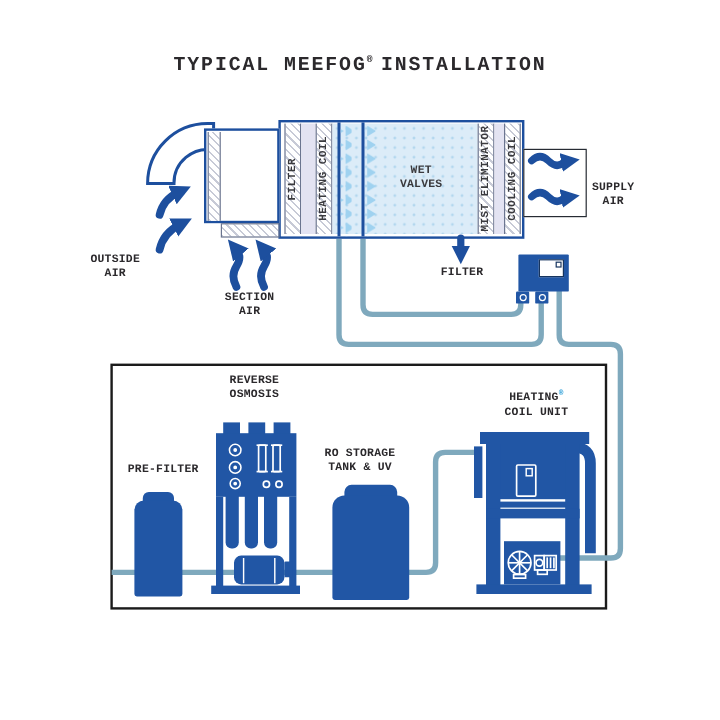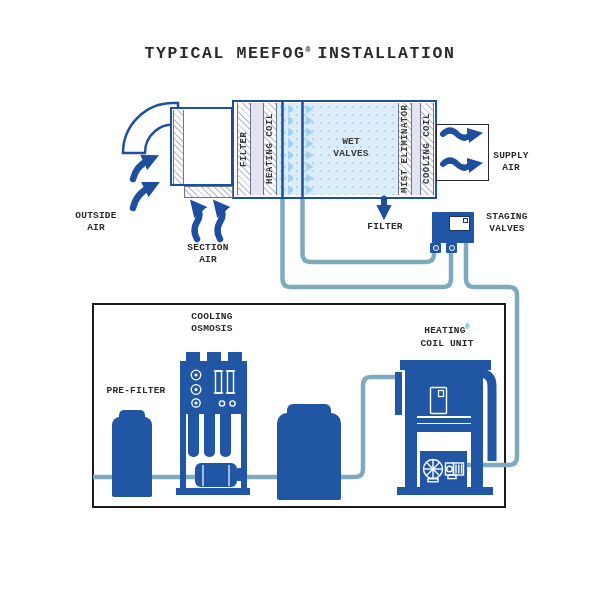--- a/index.html
+++ b/index.html
@@ -95,24 +95,24 @@
 
   <div class="abs shape blue" style="left:432px;top:212px;width:42px;height:31px;border-radius:1px;"></div>
   <div class="abs shape display" style="left:449px;top:216px;width:21px;height:15px;"></div>
   <div class="abs shape displaysq" style="left:462.5px;top:217.5px;width:5px;height:5px;"></div>
   <div class="abs shape port" style="left:430px;top:243px;width:11px;height:9.5px;">
       <i></i>
     </div>
   <div class="abs shape port" style="left:446px;top:243px;width:11px;height:9.5px;">
       <i></i>
     </div>
-  <div class="lbl" style="left:476px;top:211px;width:62px;">STAGING VALVES</div>
-
-  <div class="lbl" style="left:180px;top:311px;width:64px;">COOLING OSMOSIS</div>
+
+  <div class="lbl" style="left:180px;top:311px;width:64px;">REVERSE OSMOSIS</div>
   <div class="lbl" style="left:102px;top:385px;width:68px;white-space:nowrap;">PRE-FILTER</div>
+  <div class="lbl" style="left:263px;top:372px;width:74px;">RO STORAGE TANK &amp; UV</div>
   <div class="lbl" style="left:414px;top:324px;width:66px;">
     <span style="display:block;"><span>HEATING</span><span class="reg2">®</span></span>
     <span style="display:block;">COIL UNIT</span>
   </div>
 
   <div class="abs shape blue" style="left:119px;top:410px;width:26px;height:10px;border-radius:5px 5px 0 0;"></div>
   <div class="abs shape blue" style="left:112px;top:417px;width:40px;height:80px;border-radius:8px 8px 2px 2px;"></div>
 
   <div class="abs shape blue" style="left:186px;top:352px;width:14px;height:10px;"></div>
   <div class="abs shape blue" style="left:207px;top:352px;width:14px;height:10px;"></div>

